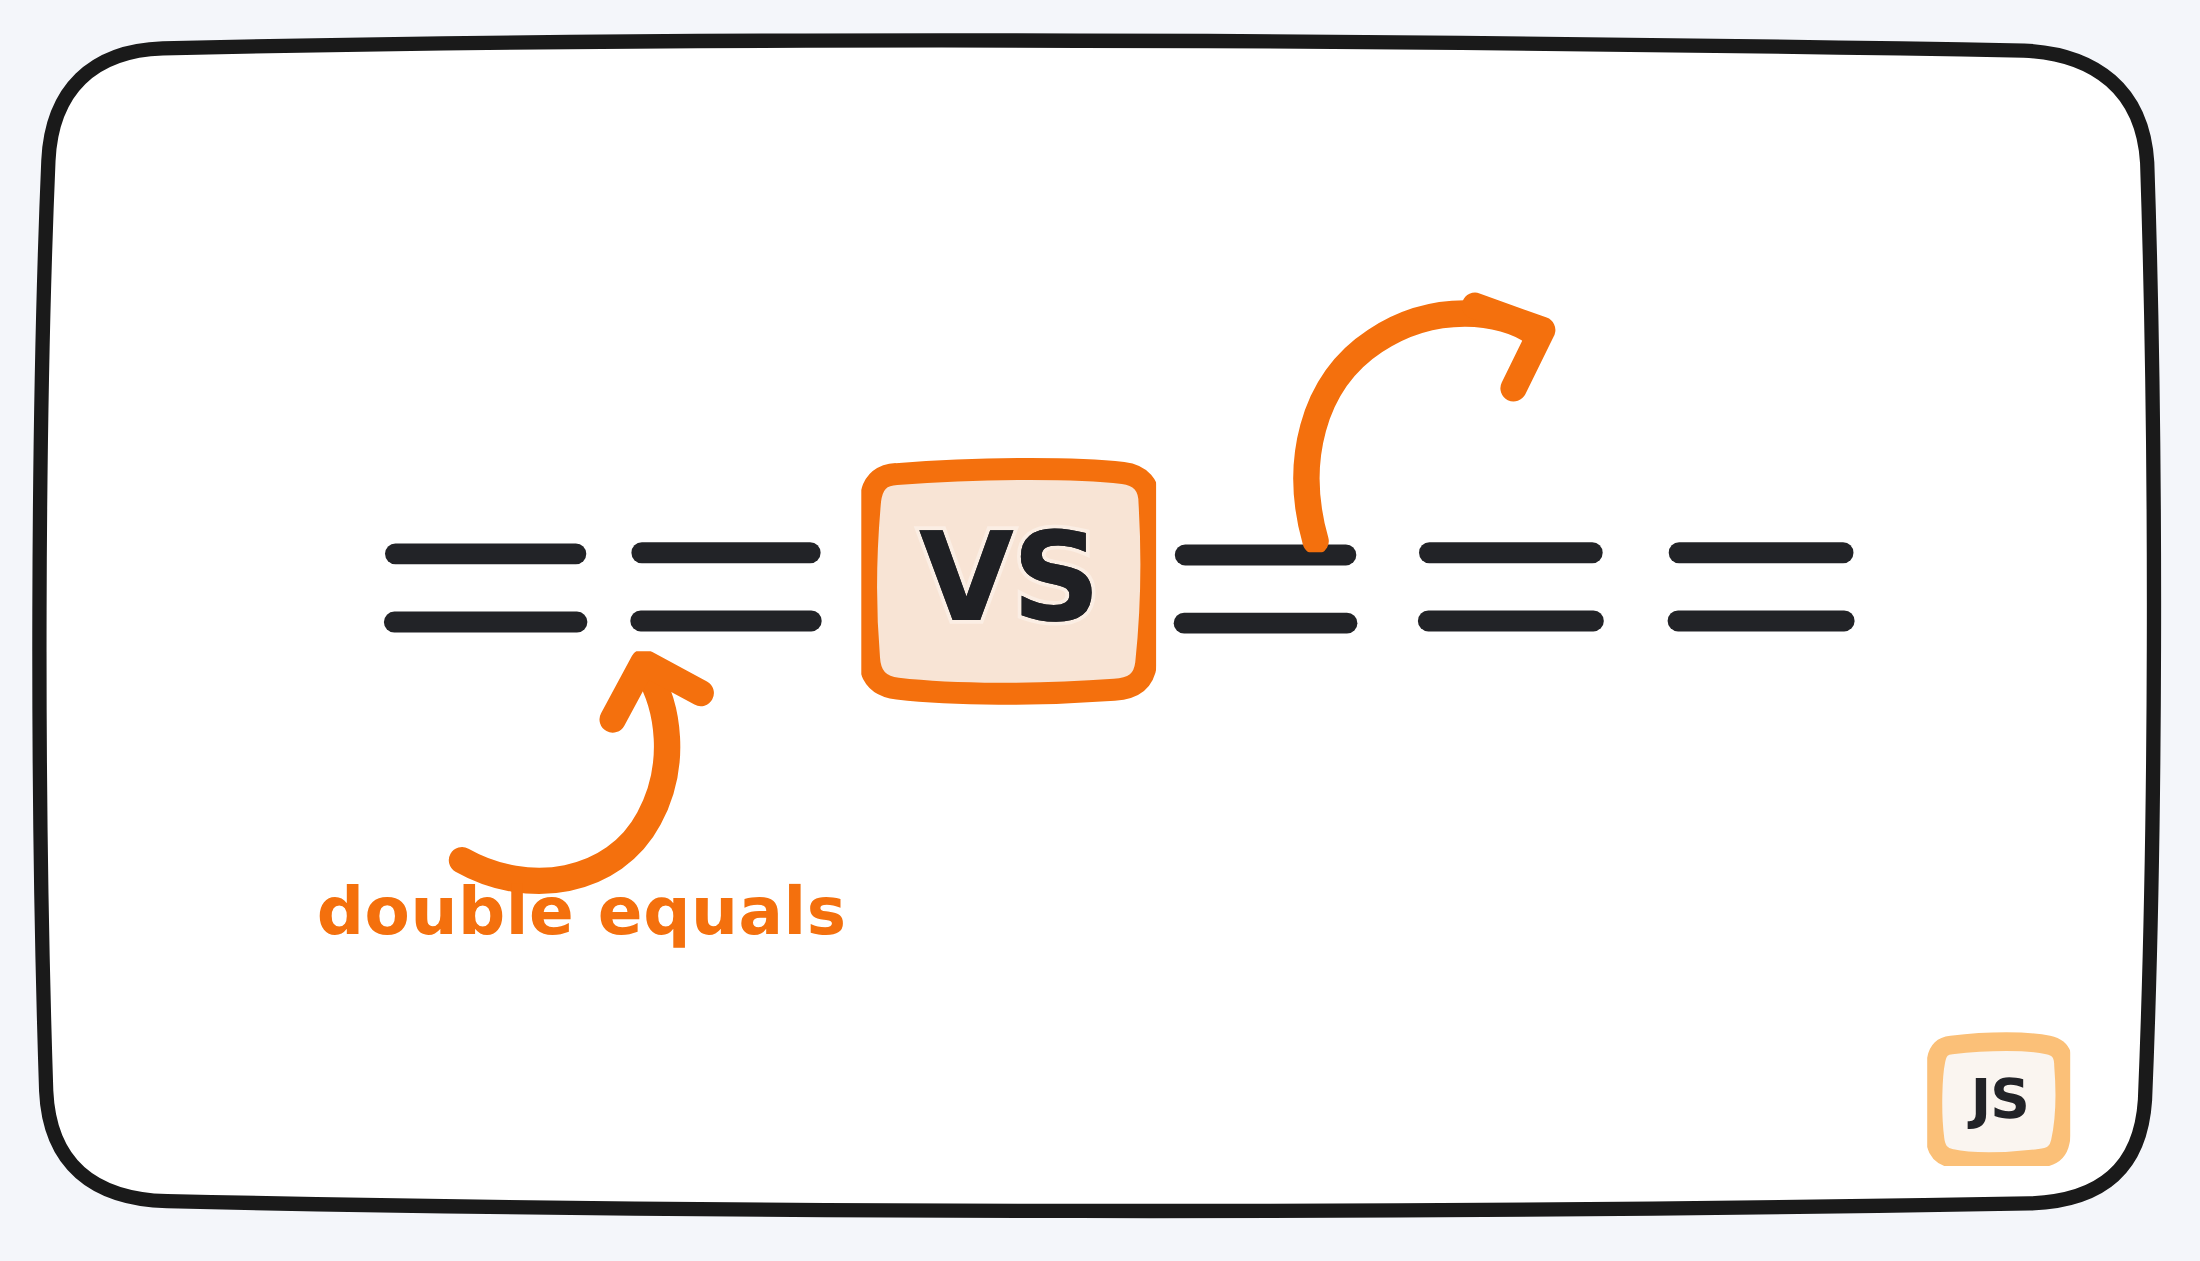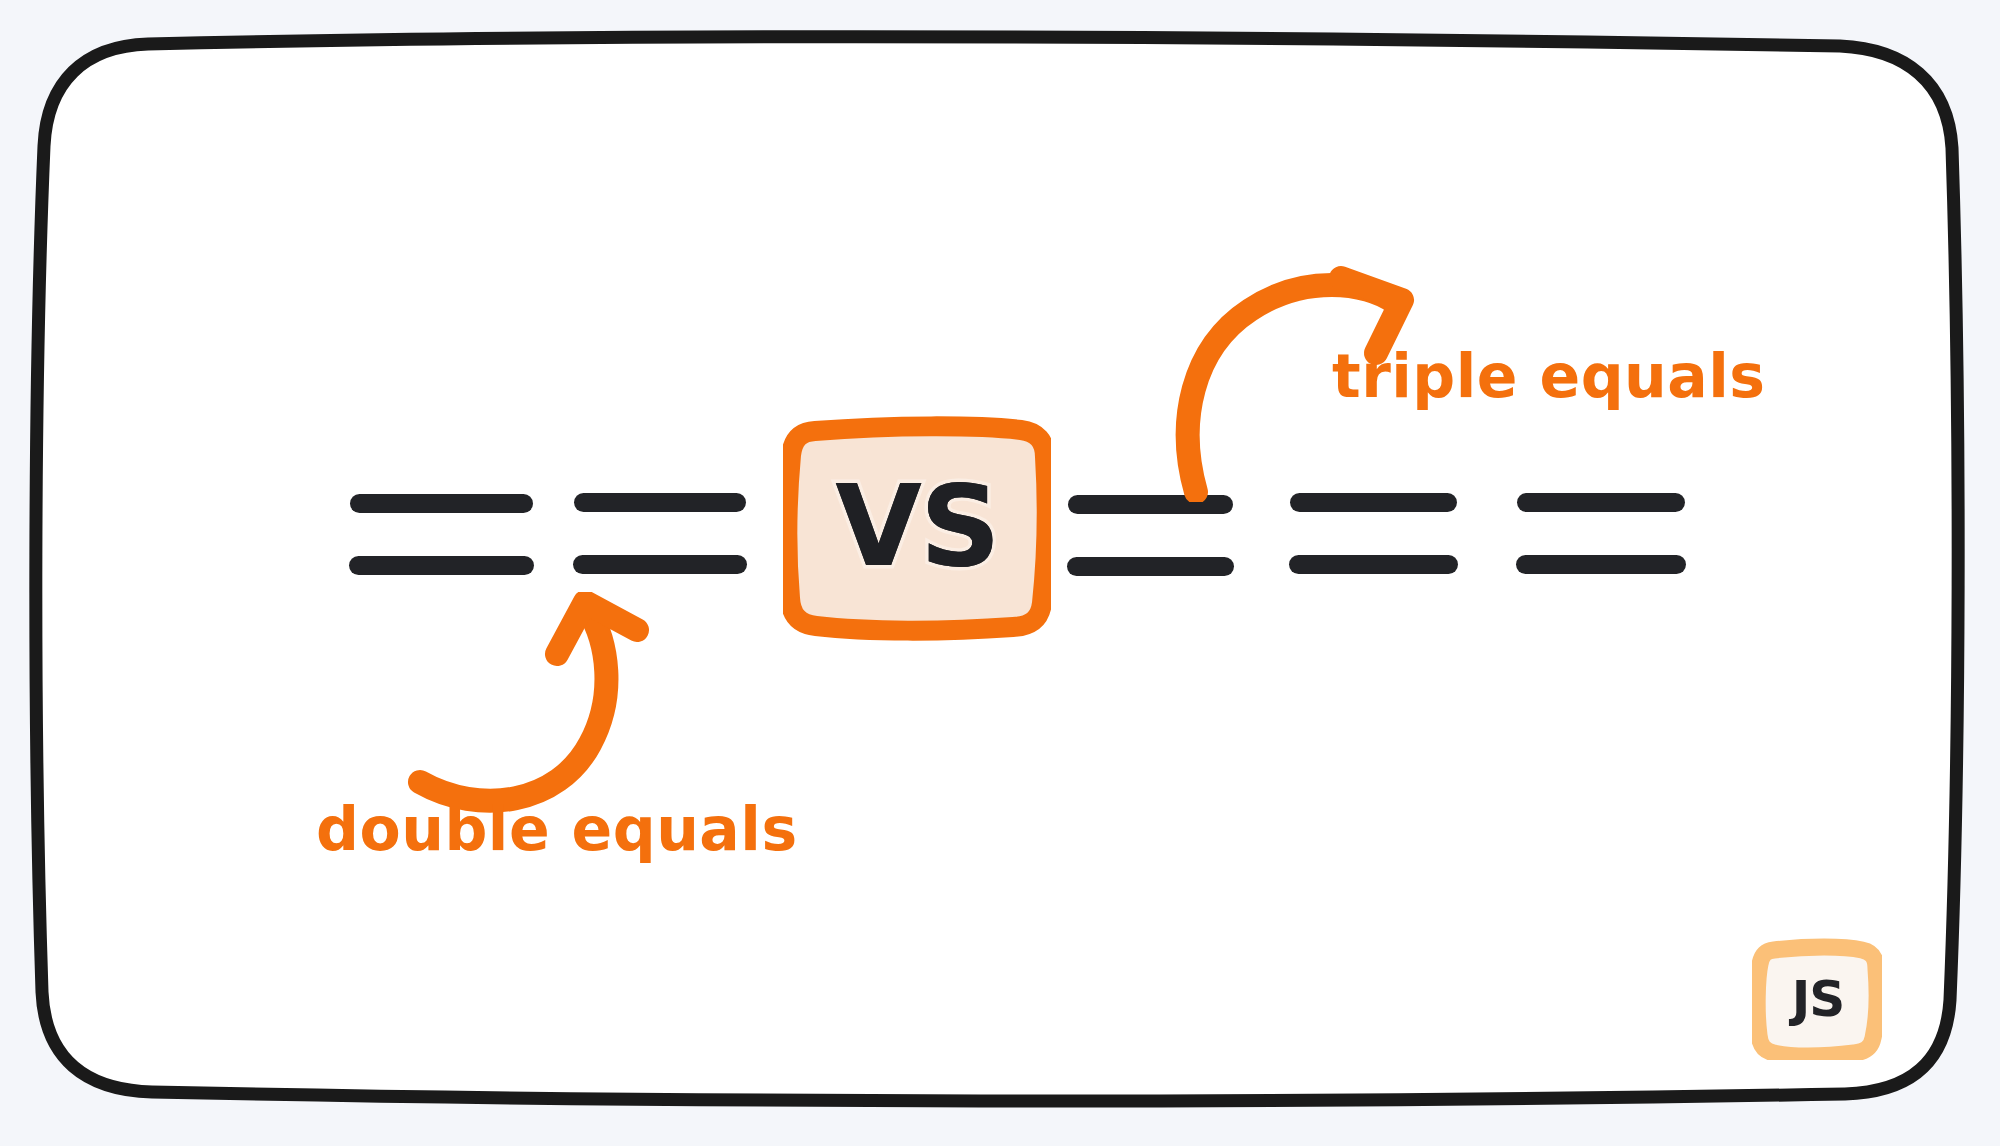--- a/index.html
+++ b/index.html
@@ -83,21 +83,21 @@
   .anno {
     position: absolute;
     color: #F4700D;
     font-family: "DejaVu Sans", sans-serif;
     font-weight: 700;
     font-size: 60px;
     letter-spacing: 0.5px;
     white-space: nowrap;
   }
   #label-triple { left: 1332px; top: 341px; }
-  #label-double { left: 288px; top: 794px; margin-left: 28px; }
+  #label-double { left: 288px; top: 794px; }
 
   .arrow { position: absolute; }
   #arrow-triple { left: 1170px; top: 252px; width: 290px; height: 250px; }
   #arrow-double { left: 400px;  top: 592px; width: 280px; height: 230px; }
 
   
   .js-badge {
     position: absolute;
     left: 1752px; top: 938px;
     width: 130px; height: 122px;
@@ -177,21 +177,20 @@
   </div>
 
   <div class="arrow" id="arrow-triple">
     <svg width="290" height="250" viewBox="0 0 290 250" xmlns="http://www.w3.org/2000/svg">
       <path d="M 26 240
                C 6 170, 22 96, 80 58
                C 134 22, 196 30, 224 50" fill="none" stroke="#F4700D" stroke-width="24" stroke-linecap="round"></path>
       <path d="M 171 26 L 232 48 L 206 101" fill="none" stroke="#F4700D" stroke-width="24" stroke-linecap="round" stroke-linejoin="round"></path>
     </svg>
   </div>
-  <div class="anno" id="label-triple">triple equals</div>
 
   <div class="arrow" id="arrow-double">
     <svg width="280" height="230" viewBox="0 0 280 230" xmlns="http://www.w3.org/2000/svg">
       <path d="M 20 190
                C 80 224, 158 212, 190 152
                C 216 104, 208 50, 188 18" fill="none" stroke="#F4700D" stroke-width="24" stroke-linecap="round"></path>
       <path d="M 157 62 L 185 10 L 237 38" fill="none" stroke="#F4700D" stroke-width="24" stroke-linecap="round" stroke-linejoin="round"></path>
     </svg>
   </div>
   <div class="anno" id="label-double">double equals</div>

